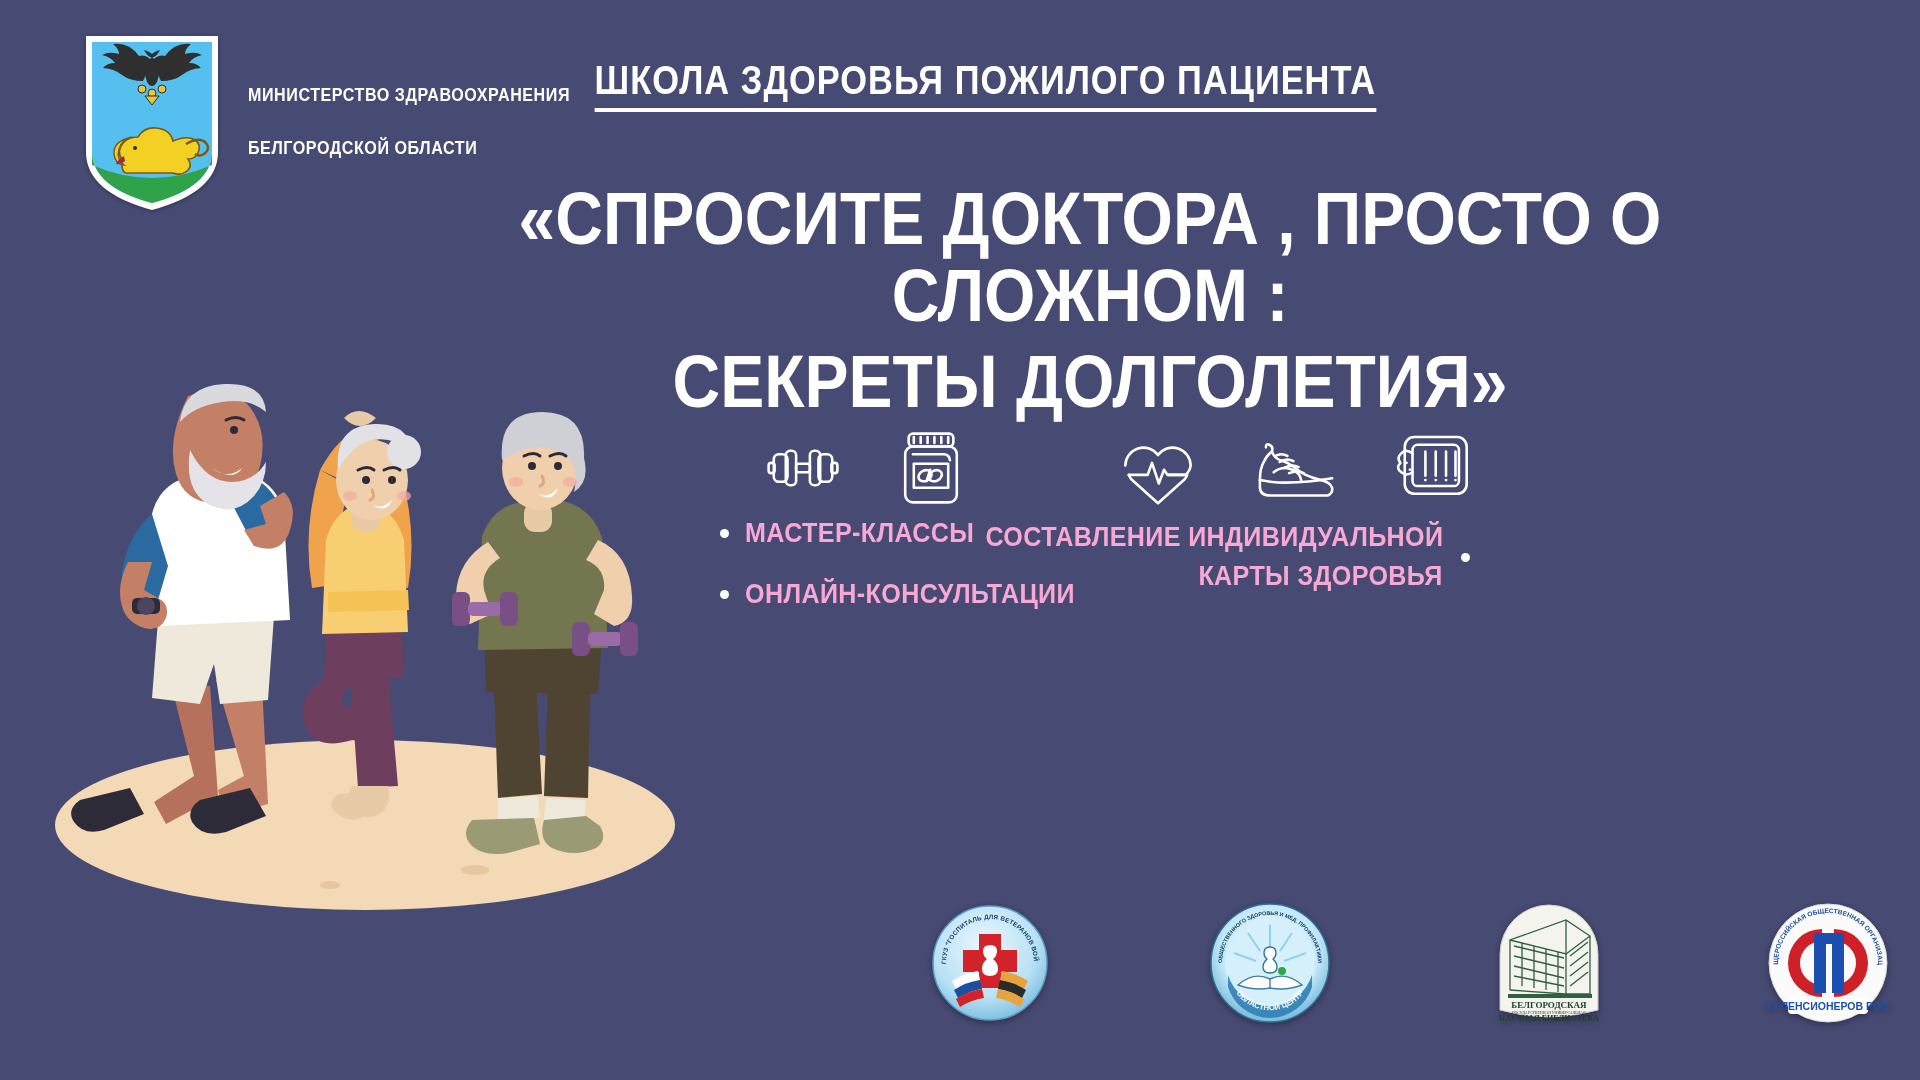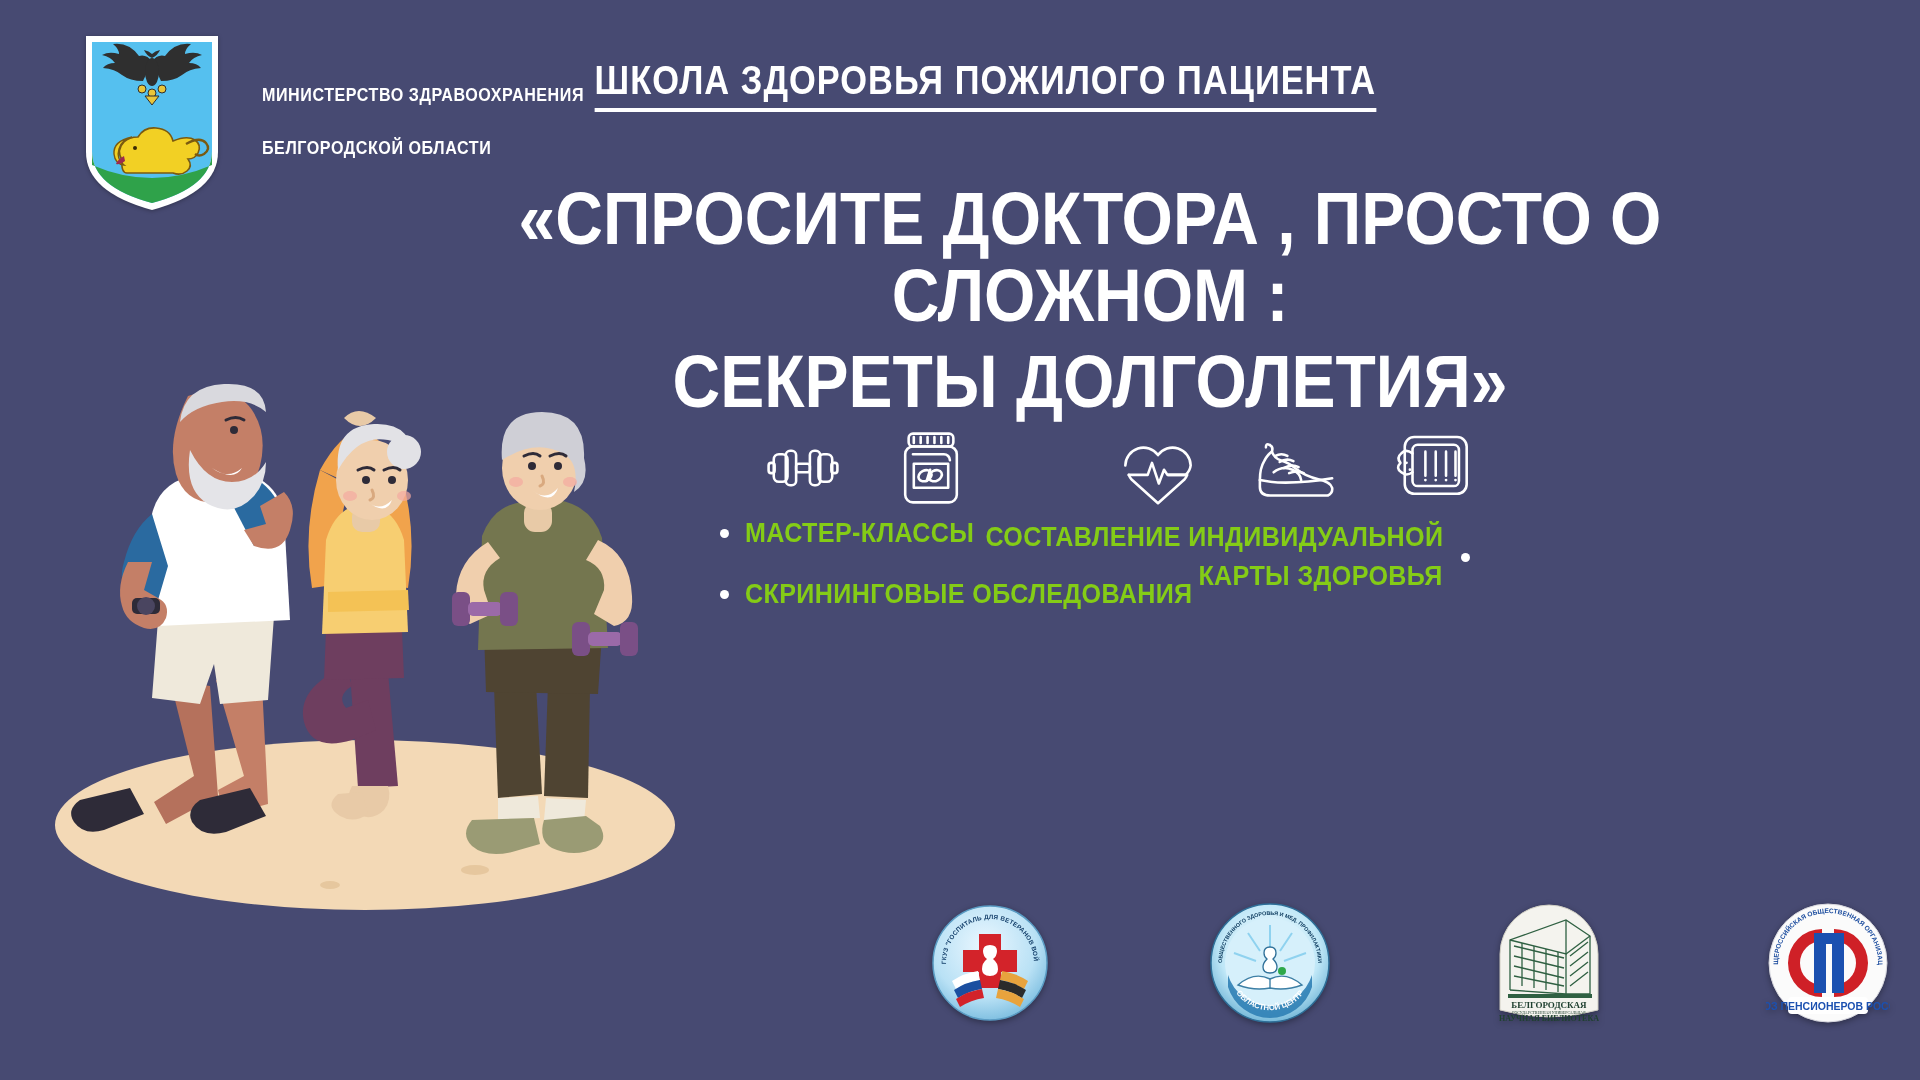--- a/index.html
+++ b/index.html
@@ -1,20 +1,20 @@
 <!DOCTYPE html>
 <html lang="ru"><head>
 <meta charset="utf-8">
 <style>
   html,body{margin:0;padding:0;background:#3f4269;}
   body{width:1920px;height:1080px;overflow:hidden;font-family:"Liberation Sans",sans-serif;}
   .poster{position:relative;width:1920px;height:1080px;background:#474a72;overflow:hidden;}
 
   
-  .ministry{position:absolute;left:82px;top:32px;display:flex;align-items:flex-start;gap:40px;}
+  .ministry{position:absolute;left:82px;top:32px;display:flex;align-items:flex-start;gap:26px;}
   .coat{width:140px;height:182px;position:relative;filter:drop-shadow(0 1px 2px rgba(0,0,0,.3));}
   .coat svg{display:block;}
   .ministry-text{padding-top:24px;color:#fff;font-weight:bold;font-size:17.5px;letter-spacing:.6px;
     line-height:1.5;transform:scaleX(.92);transform-origin:left center;white-space:pre-line;}
 
   
   .header{position:absolute;left:0;top:58px;width:1920px;text-align:center;padding-left:25px;}
   .header-inner{display:inline-block;color:#fff;font-weight:bold;font-size:40px;letter-spacing:1.2px;
     transform:scaleX(.86);transform-origin:center;border-bottom:4px solid #fff;padding-bottom:5px;}
 
@@ -24,21 +24,21 @@
   .title .l1{font-size:75px;letter-spacing:0px;transform:scaleX(.88);transform-origin:center;display:block;}
   .title .l2{font-size:75px;letter-spacing:0px;transform:scaleX(.88);transform-origin:center;display:block;margin-top:10px;}
 
   
   .icons-left{position:absolute;left:760px;top:425px;display:flex;gap:42px;align-items:flex-end;}
   .icons-right{position:absolute;left:1115px;top:425px;display:flex;gap:52px;align-items:flex-end;}
   .ico{width:86px;height:86px;}
   .ico svg{display:block;width:100%;height:100%;}
 
   
-  .col{position:absolute;color:#84cc16;font-weight:bold;font-size:27px;letter-spacing:.4px;}
+  .col{position:absolute;color:#f9a8d4;font-weight:bold;font-size:27px;letter-spacing:.4px;}
   .col-left{left:720px;top:518px;width:430px;text-align:left;}
   .col-right{left:1020px;top:518px;width:450px;text-align:right;}
   .bullet-row{display:flex;align-items:center;margin-bottom:30px;white-space:nowrap;}
   .col-left .bullet-row{justify-content:flex-start;}
   .col-right .bullet-row{justify-content:flex-end;}
   .bullet-row .txt{transform:scaleX(.93);transform-origin:left center;}
   .col-right .bullet-row .txt{transform-origin:right center;}
   .dot{width:9px;height:9px;border-radius:50%;background:#fff;flex:0 0 auto;}
   .col-left .dot{margin-right:16px;}
   .col-right .dot{margin-left:18px;}
@@ -162,21 +162,21 @@
     </div>
   </div>
 
   <div class="col col-left">
     <div class="bullet-row">
       <span class="dot"></span>
       <span class="txt">МАСТЕР-КЛАССЫ</span>
     </div>
     <div class="bullet-row">
       <span class="dot"></span>
-      <span class="txt">СКРИНИНГОВЫЕ ОБСЛЕДОВАНИЯ</span>
+      <span class="txt">ОНЛАЙН-КОНСУЛЬТАЦИИ</span>
     </div>
   </div>
 
   <div class="col col-right">
     <div class="bullet-row">
       <span class="two-line">
         <span class="txt">СОСТАВЛЕНИЕ ИНДИВИДУАЛЬНОЙ</span>
         <span class="txt">КАРТЫ ЗДОРОВЬЯ</span>
       </span>
       <span class="dot"></span>

